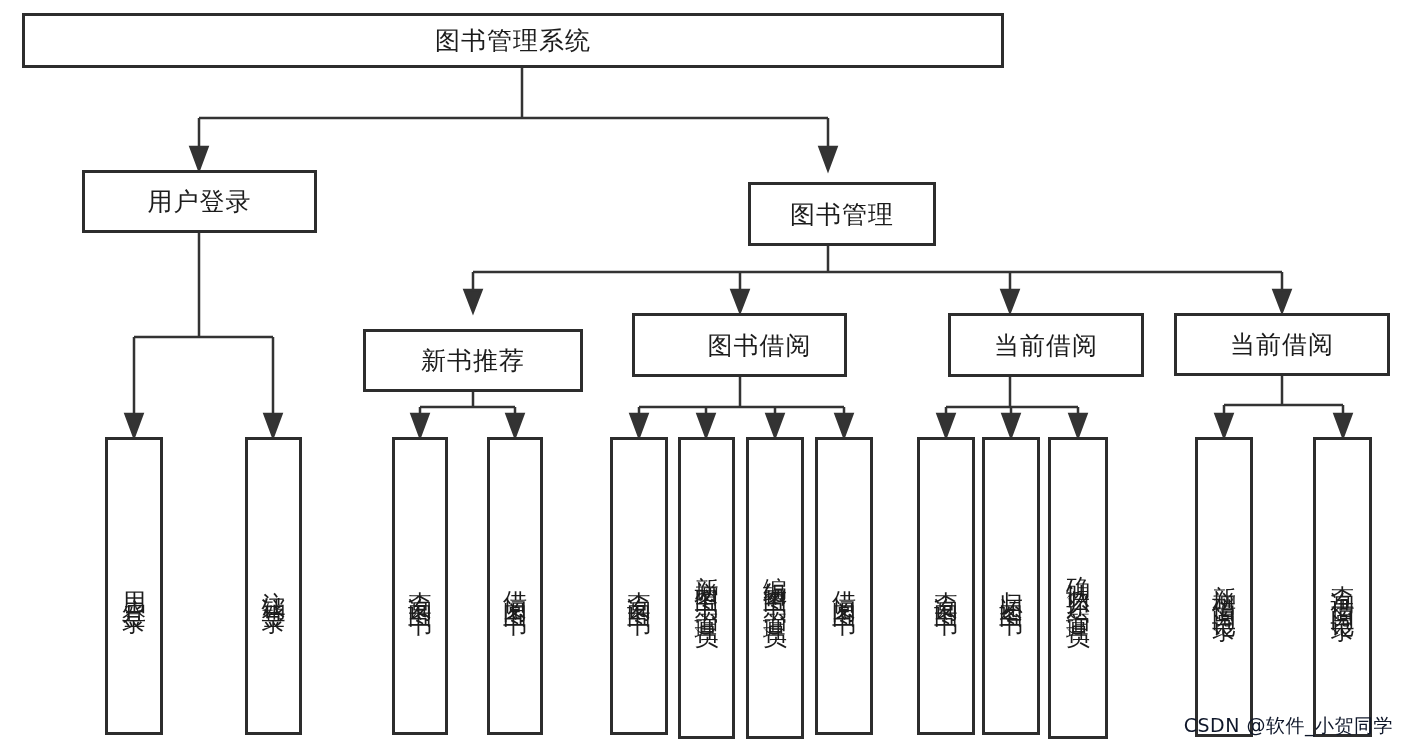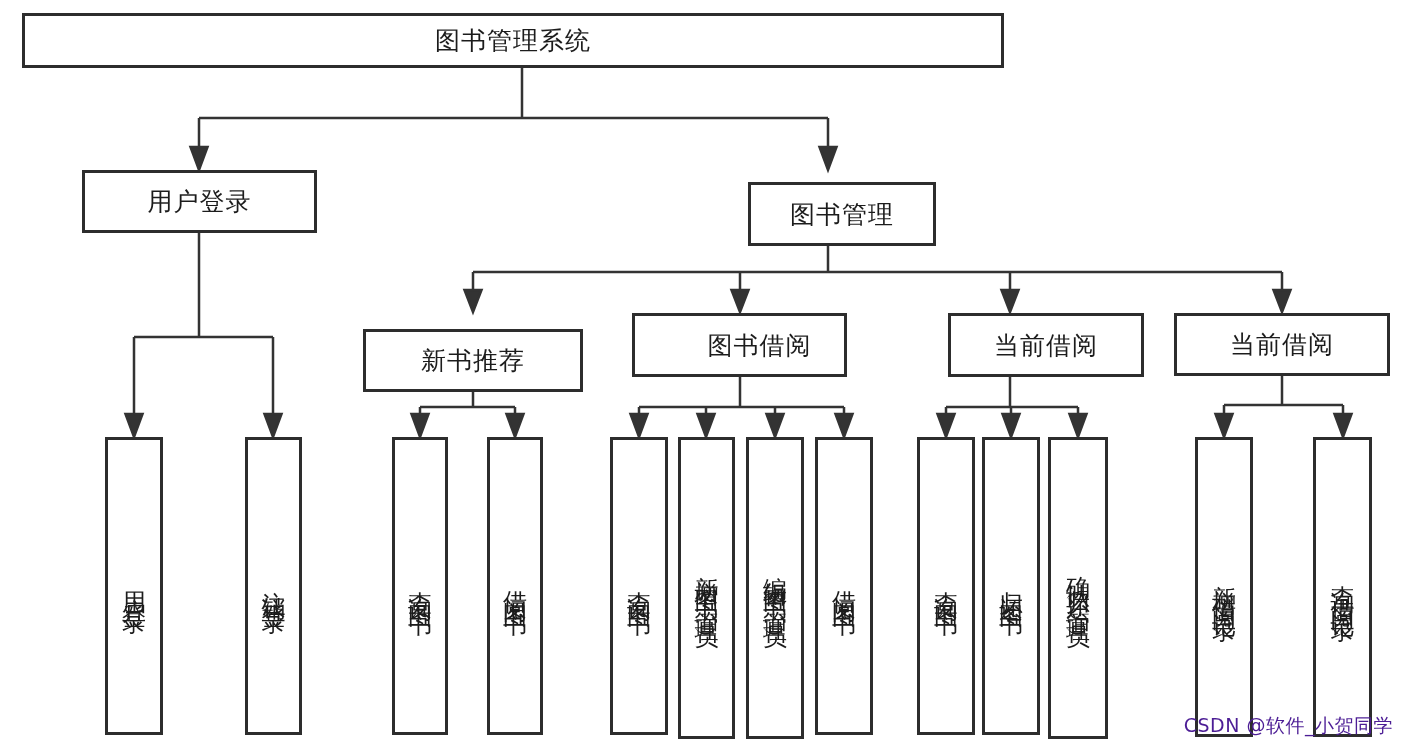--- a/index.html
+++ b/index.html
@@ -38,21 +38,21 @@
     writing-mode: vertical-rl;
     font-size: 24px;
     letter-spacing: 7px;
     line-height: 1;
   }
   .watermark {
     position: absolute;
     right: 12px;
     bottom: 8px;
     font-size: 19px;
-    color: #4c1d95;
+    color: #0f172a;
     letter-spacing: 0.5px;
     white-space: nowrap;
   }
 </style>
 </head>
 <body>
 
 <div class="canvas">
 
   <svg class="connectors" viewBox="0 0 1405 747" xmlns="http://www.w3.org/2000/svg">

